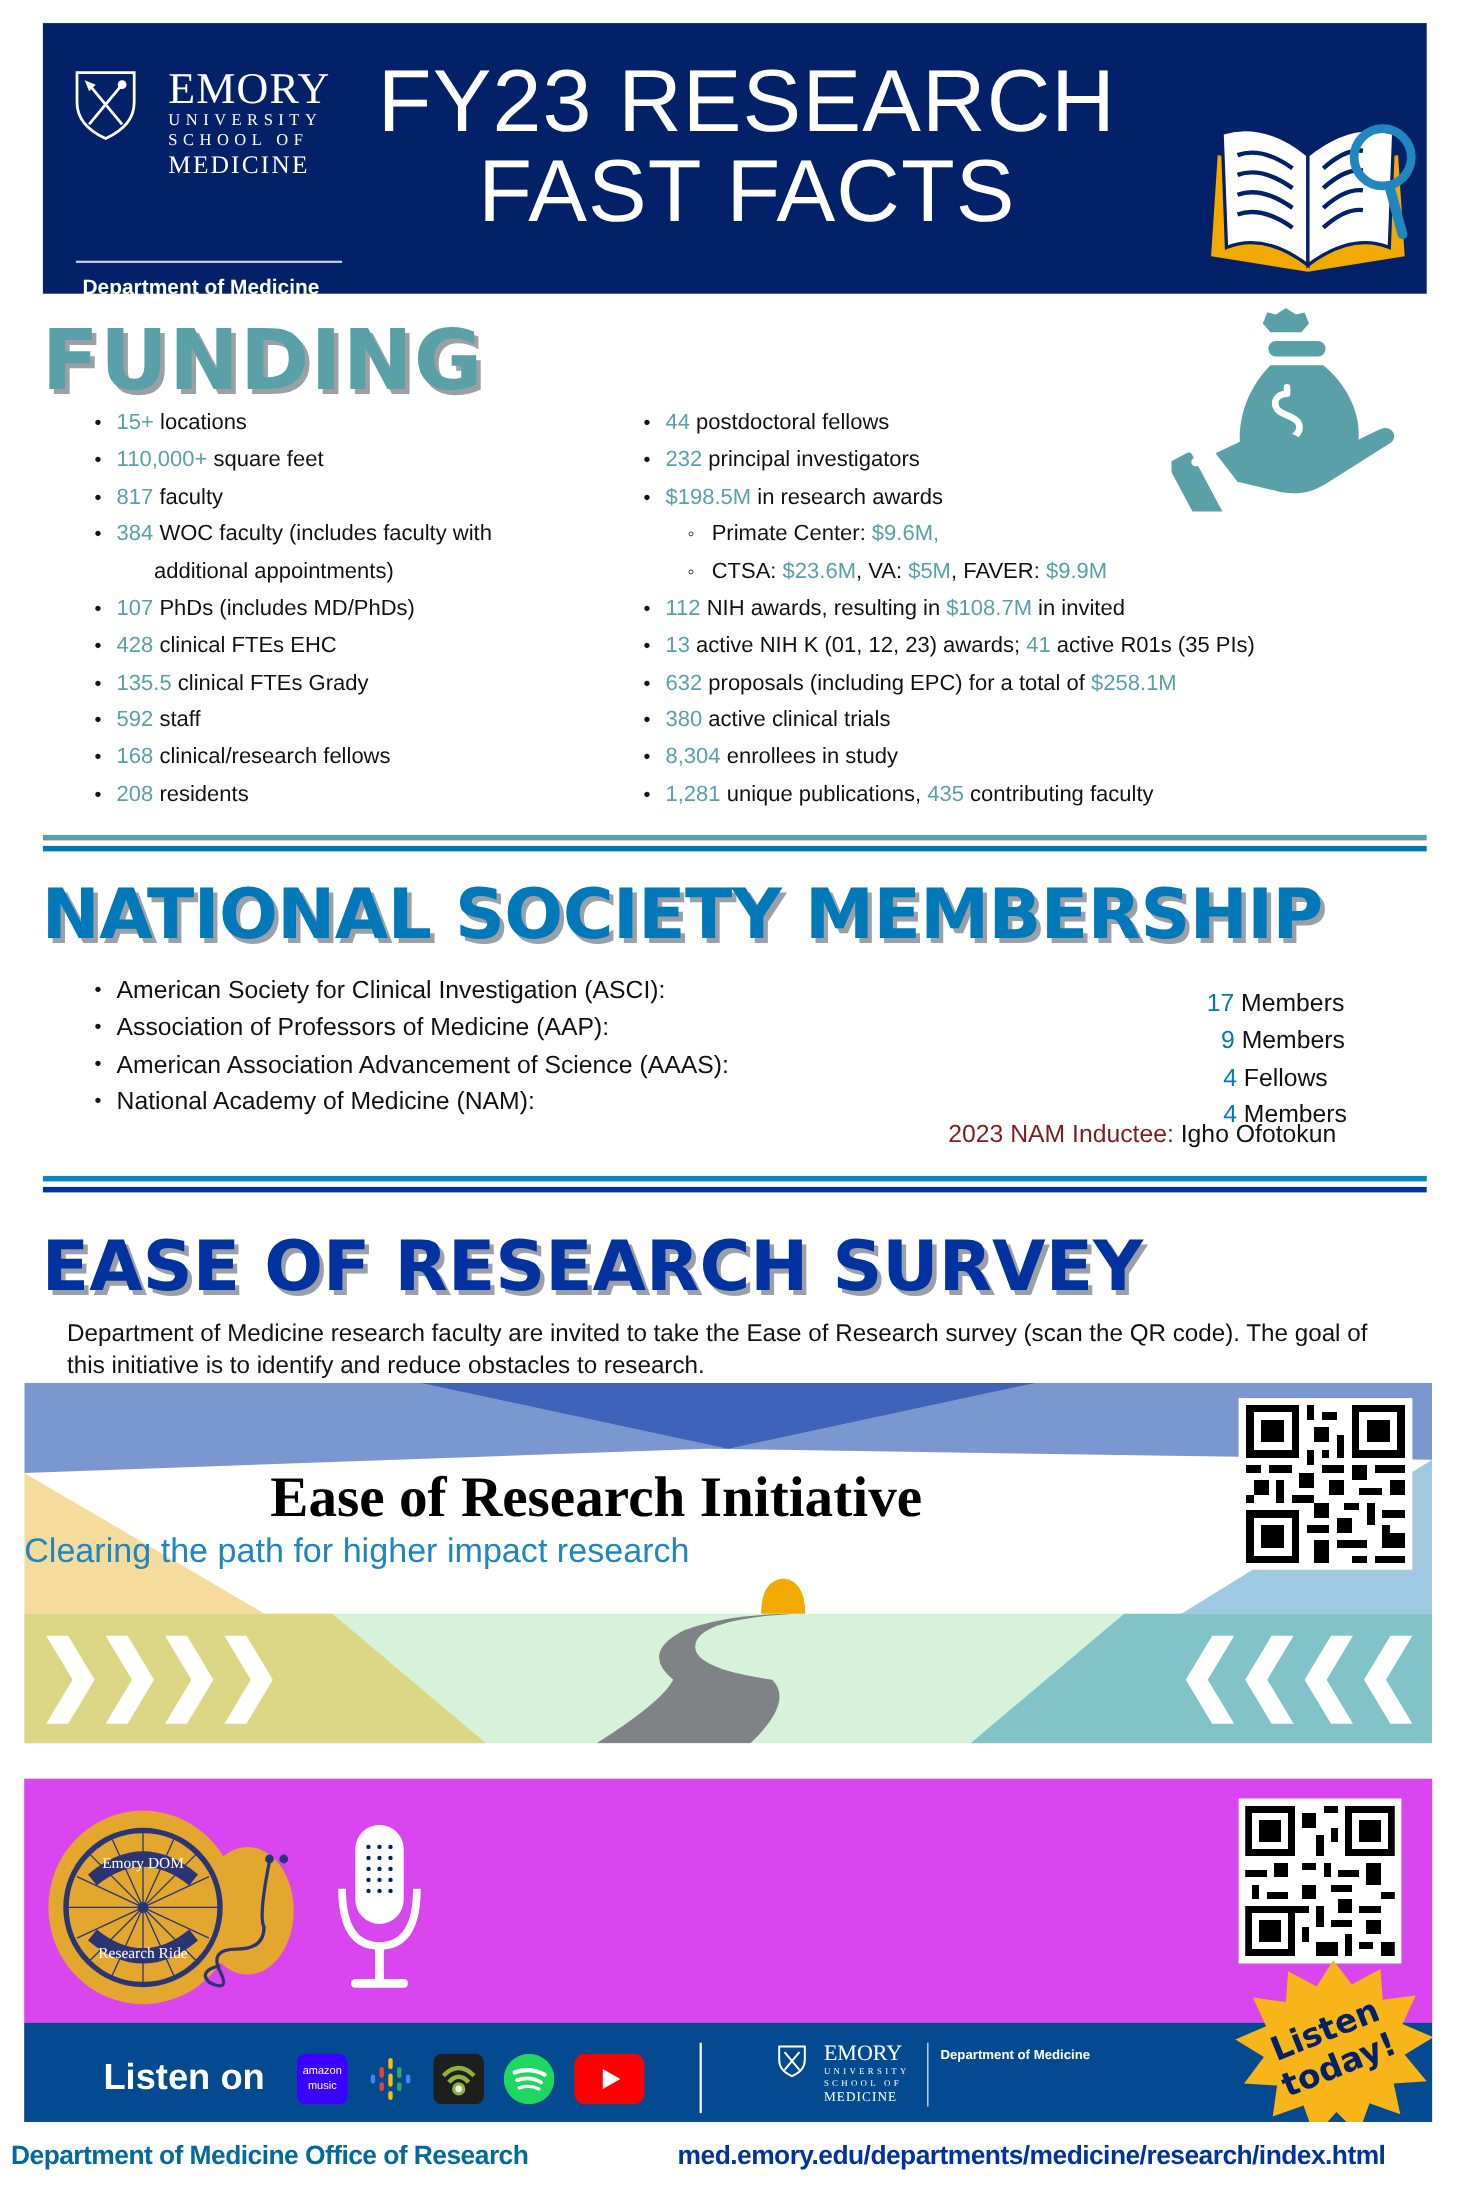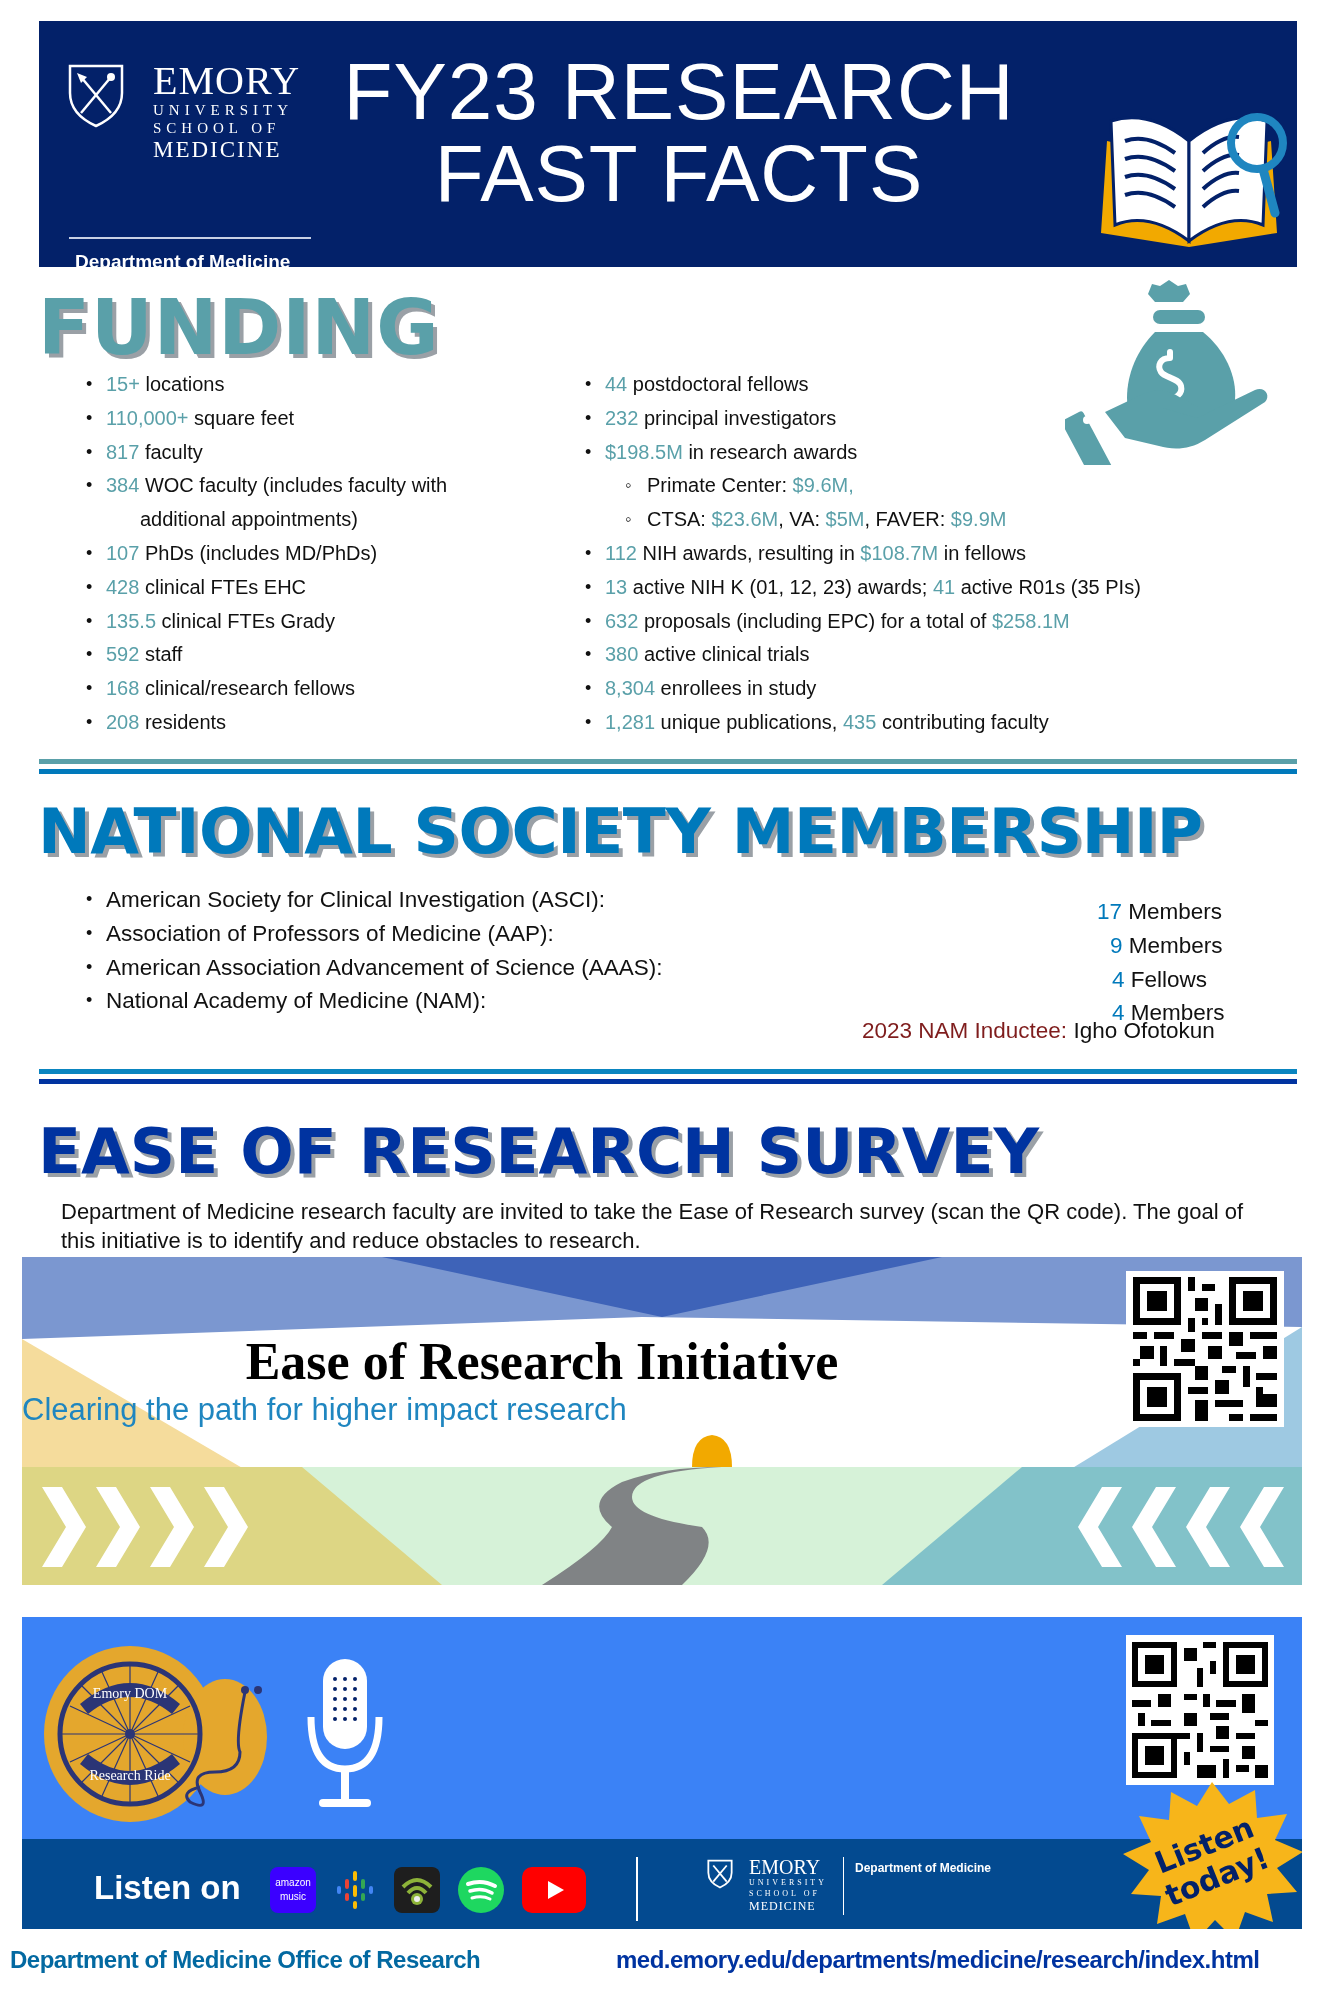--- a/index.html
+++ b/index.html
@@ -51,21 +51,21 @@
     .ease-desc { position: absolute; left: 61px; top: 1197px; width: 1200px; font-size: 22px; line-height: 29px; color: #111; }
 
     .banner { position: absolute; left: 22px; top: 1257px; width: 1280px; height: 328px; overflow: hidden; background: #fff; }
     .banner svg.bg { position: absolute; left: 0; top: 0; }
     .banner-title { position: absolute; left: 0; width: 1040px; top: 75px; text-align: center; font-family: "Liberation Serif", serif; font-weight: bold; font-size: 52px; color: #000000; }
     .banner-sub { position: absolute; left: 0; width: 1040px; top: 135px; text-align: left; font-size: 31px; color: #1f86c0; }
     .qr { position: absolute; background: #fff; padding: 6px; }
     .qr svg { display: block; }
 
     
-    .podcast { position: absolute; left: 22px; top: 1617px; width: 1280px; height: 312px; background: #3b82f6; overflow: hidden; }
+    .podcast { position: absolute; left: 22px; top: 1617px; width: 1280px; height: 312px; background: #d946ef; overflow: hidden; }
     .podcast-bottom { position: absolute; left: 0; top: 222px; width: 1280px; height: 90px; background: #034a90; }
     .pod-logo { position: absolute; left: 18px; top: 25px; }
     .mic-icon { position: absolute; left: 283px; top: 40px; }
     .pod-title { position: absolute; left: 388px; top: 38px; color: #fff; font-size: 68px; font-weight: 900; line-height: 78px; text-shadow: 3px 4px 0 #7b89b8; font-family: "DejaVu Sans", sans-serif; letter-spacing: -1px; white-space: nowrap; }
     .listen-on { position: absolute; left: 72px; top: 252px; color: #fff; font-size: 33px; font-weight: bold; white-space: nowrap; }
     .platform { position: absolute; top: 250px; width: 46px; height: 46px; border-radius: 8px; }
     .pod-div { position: absolute; left: 614px; top: 240px; width: 2px; height: 64px; background: #fff; }
     .pod-emory { position: absolute; left: 685px; top: 240px; color: #fff; }
     .starburst { position: absolute; left: 1095px; top: 165px; width: 190px; height: 160px; }
 
@@ -141,21 +141,21 @@
   <li><span class="hl">168</span><span> clinical/research fellows</span></li>
   <li><span class="hl">208</span><span> residents</span></li>
 </ul>
 
 <ul class="list list-right">
   <li><span class="hl">44</span><span> postdoctoral fellows</span></li>
   <li><span class="hl">232</span><span> principal investigators</span></li>
   <li><span class="hl">$198.5M</span><span> in research awards</span></li>
   <li class="sub"><span>Primate Center: </span><span class="hl">$9.6M,</span></li>
   <li class="sub"><span>CTSA: </span><span class="hl">$23.6M</span><span>, VA: </span><span class="hl">$5M</span><span>, FAVER: </span><span class="hl">$9.9M</span></li>
-  <li><span class="hl">112</span><span> NIH awards, resulting in </span><span class="hl">$108.7M</span><span> in fellows</span></li>
+  <li><span class="hl">112</span><span> NIH awards, resulting in </span><span class="hl">$108.7M</span><span> in invited</span></li>
   <li><span class="hl">13</span><span> active NIH K (01, 12, 23) awards; </span><span class="hl">41</span><span> active R01s (35 PIs)</span></li>
   <li><span class="hl">632</span><span> proposals (including EPC) for a total of </span><span class="hl">$258.1M</span></li>
   <li><span class="hl">380</span><span> active clinical trials</span></li>
   <li><span class="hl">8,304</span><span> enrollees in study</span></li>
   <li><span class="hl">1,281</span><span> unique publications, </span><span class="hl">435</span><span> contributing faculty</span></li>
 </ul>
 
 <div class="div-line" style="top:759px;background:#5aa0a9;"></div>
 <div class="div-line" style="top:769px;background:#0079bb;"></div>
 

